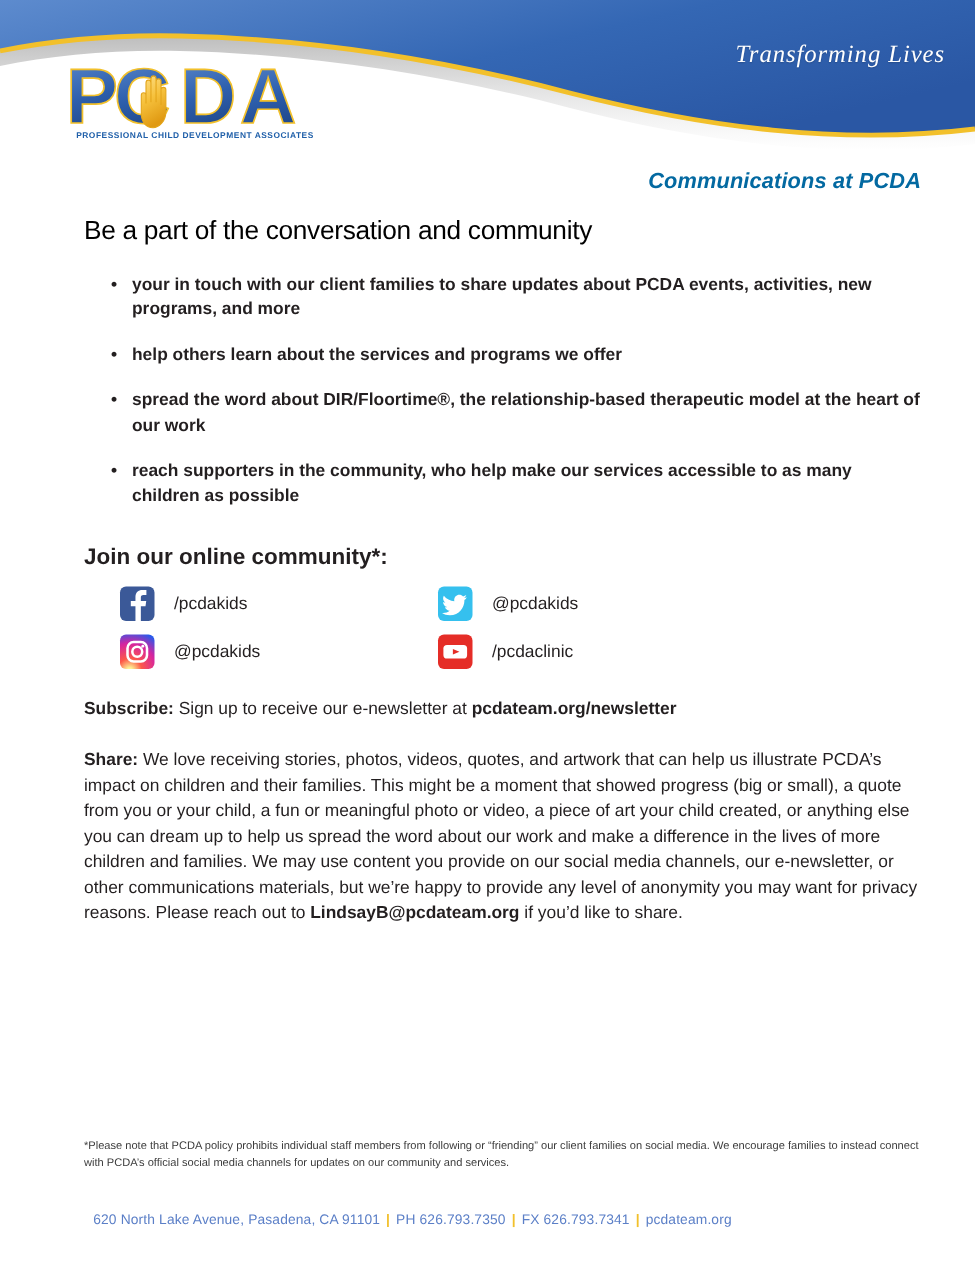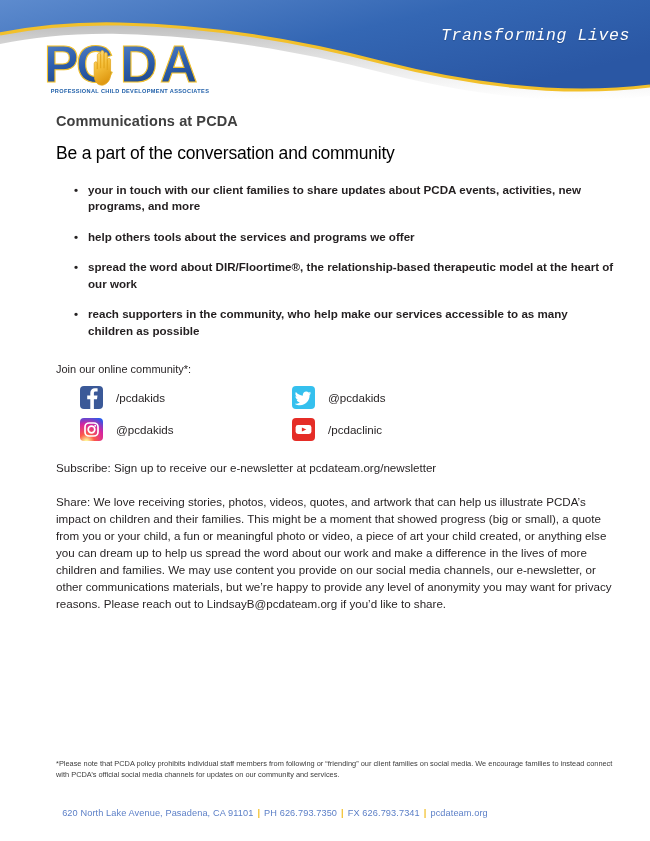--- a/index.html
+++ b/index.html
@@ -23,21 +23,21 @@
     width: 650px;
     height: 112px;
     overflow: hidden;
   }
   .header svg { display: block; }
 
   .tagline {
     position: absolute;
     right: 20px;
     top: 26px;
-    font-family: Liberation Mono, monospace;
+    font-family: Liberation Serif, serif;
     font-style: italic;
     font-size: 16.5px;
     color: #ffffff;
     letter-spacing: 0.6px;
     text-shadow: 0 1px 1px rgba(0,0,0,0.18);
     white-space: nowrap;
   }
 
   
   .logo {
@@ -67,24 +67,26 @@
   
   .content {
     position: absolute;
     left: 56px;
     top: 113px;
     width: 558px;
   }
 
   .eyebrow {
     font-size: 14.5px;
+    font-style: italic;
     font-weight: bold;
-    color: #404040;
+    color: #0369a1;
     letter-spacing: 0.1px;
     margin: 0 0 14px 0;
+    text-align: right;
   }
 
   .headline {
     font-size: 17.5px;
     font-weight: normal;
     color: #000000;
     letter-spacing: -0.2px;
     margin: 0 0 18px 0;
   }
 
@@ -118,22 +120,22 @@
   }
 
   .invite {
     font-size: 11.6px;
     font-weight: 600;
     margin: 5px 0 0 0;
     line-height: 1.45;
   }
 
   .join-label {
-    font-size: 11px;
-    font-weight: 400;
+    font-size: 15px;
+    font-weight: 700;
     margin: 24px 0 0 0;
   }
 
   
   .social-grid {
     margin-top: 11px;
     width: 430px;
   }
   .social-row {
     display: flex;
@@ -173,21 +175,21 @@
   .subscribe {
     margin-top: 19px;
     font-size: 11.6px;
     line-height: 1.45;
   }
   .share {
     margin-top: 17px;
     font-size: 11.6px;
     line-height: 1.46;
   }
-  .b { font-weight: normal; margin-top: 32px; }
+  .b { font-weight: bold; margin-top: 32px; }
 
   
   .footnote {
     position: absolute;
     left: 56px;
     top: 758px;
     width: 560px;
     font-size: 7.4px;
     line-height: 1.52;
     color: #3b3b3b;
@@ -281,21 +283,21 @@
   <div class="eyebrow">Communications at PCDA</div>
   <h1 class="headline">Be a part of the conversation and community</h1>
 
   <ul class="bullets">
     <li>
       <span class="dot">•</span>
       <span>your in touch with our client families to share updates about PCDA events, activities, new programs, and more</span>
     </li>
     <li>
       <span class="dot">•</span>
-      <span>help others tools about the services and programs we offer</span>
+      <span>help others learn about the services and programs we offer</span>
     </li>
     <li>
       <span class="dot">•</span>
       <span>spread the word about DIR/Floortime®, the relationship-based therapeutic model at the heart of our work</span>
     </li>
     <li>
       <span class="dot">•</span>
       <span>reach supporters in the community, who help make our services accessible to as many children as possible</span>
     </li>
   </ul>

